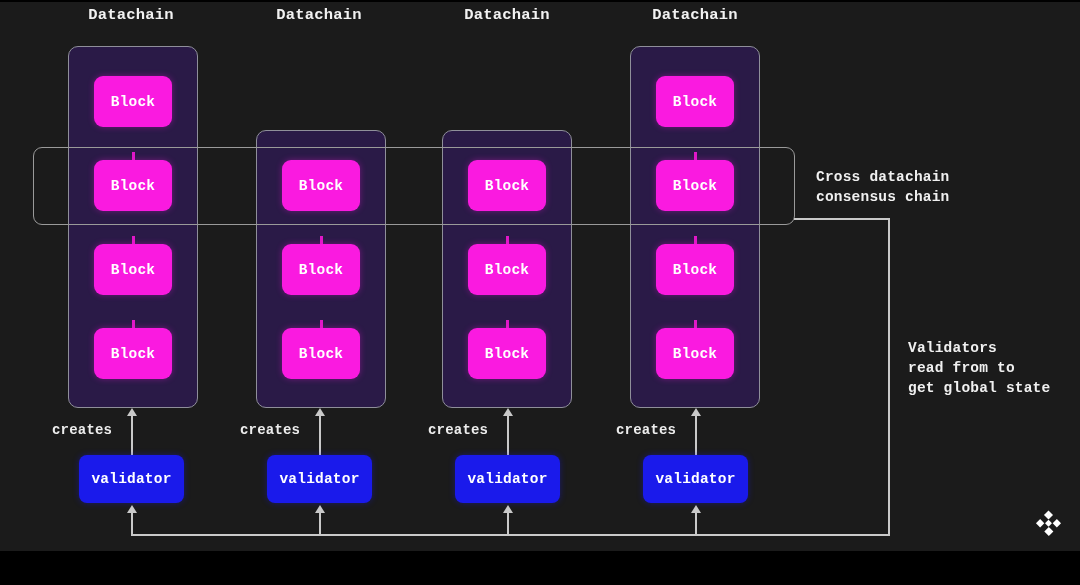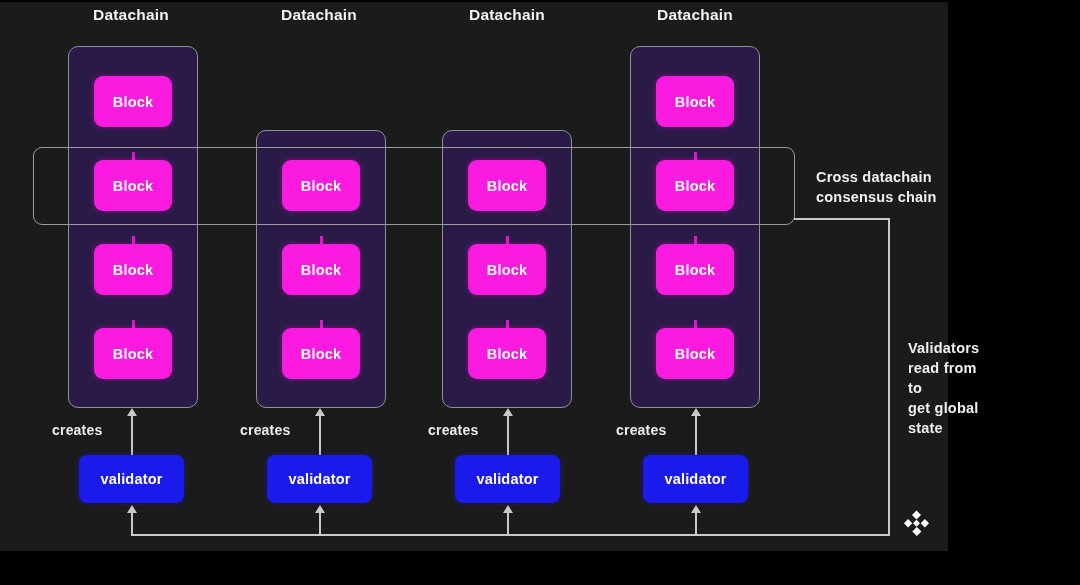--- a/index.html
+++ b/index.html
@@ -9,22 +9,23 @@
   #stage {
     position:relative;
     width:1080px; height:585px;
     background:#000;
     overflow:hidden;
   }
   
   #canvas {
     position:absolute;
     left:0; top:2px;
-    width:948px; height:549px;
+    width:1080px; height:549px;
     background:#1b1b1b;
+    font-family:Liberation Mono, monospace;
   }
 
   
   .chain-title {
     position:absolute;
     top:2px;
     width:190px;
     text-align:center;
     color:#f2f2f2;
     font-size:15.5px;

